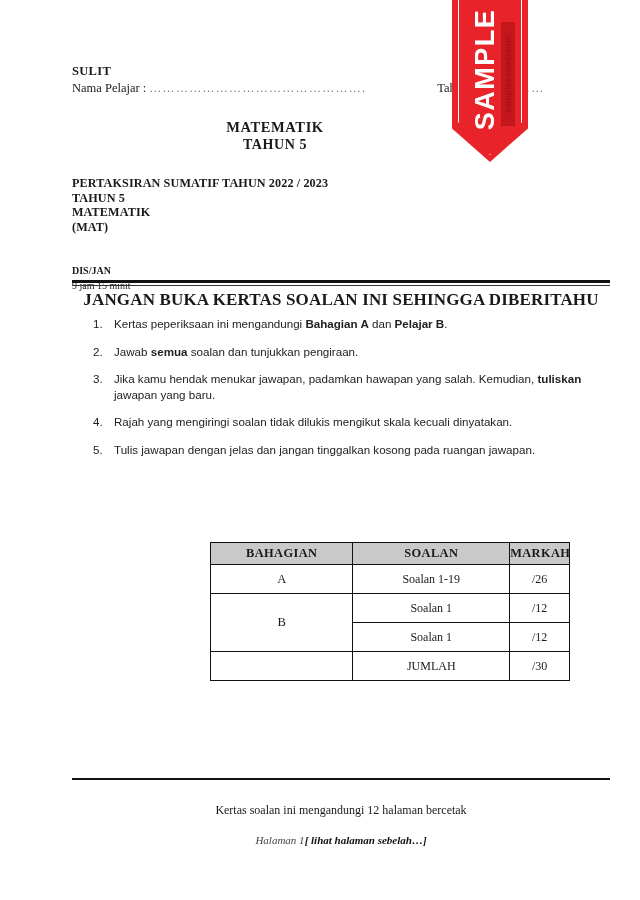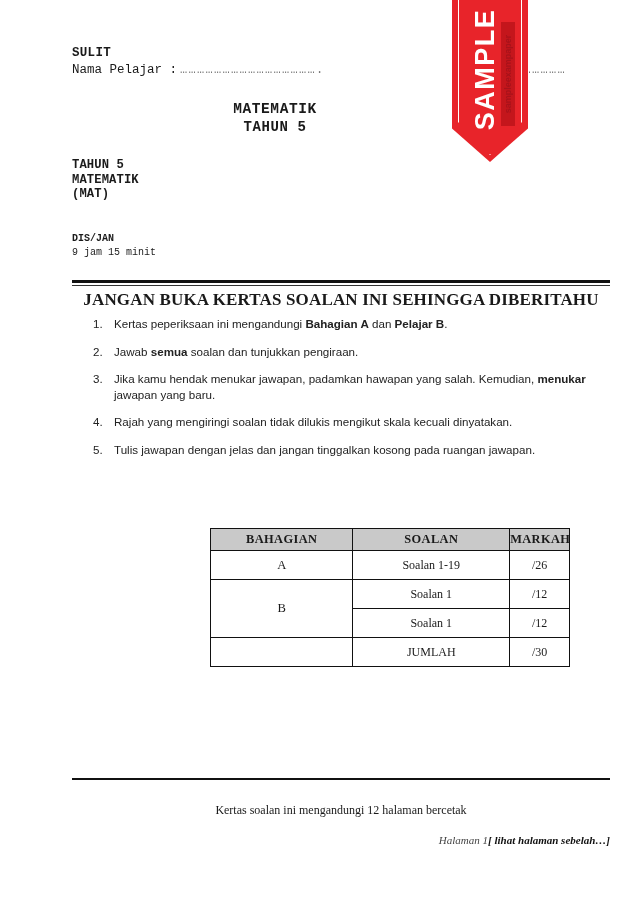--- a/index.html
+++ b/index.html
@@ -89,23 +89,22 @@
     font-weight: 700;
     font-size: 9px;
     white-space: nowrap;
     letter-spacing: 0px;
   }
 
   
   .hdr {
     position: absolute;
     left: 72px;
-    top: 46px;
+    top: 64px;
     width: 496px;
-    font-family: Liberation Mono, monospace;
   }
   .sulit {
     font-size: 12.5px;
     font-weight: 700;
     letter-spacing: 0.3px;
     line-height: 15px;
   }
   .namerow {
     display: flex;
     align-items: baseline;
@@ -206,21 +205,21 @@
     text-align: left;
     padding-left: 3px;
   }
   .ins .txt { flex: 1 1 auto; }
   .ins b { font-weight: 700; }
 
   
   .marks-table {
     position: absolute;
     left: 210px;
-    top: 528px;
+    top: 542px;
     width: 360px;
     border-collapse: collapse;
     font-size: 12px;
     table-layout: fixed;
   }
   .marks-table td, .marks-table th {
     border: 1.6px solid #111;
     text-align: center;
     vertical-align: middle;
     padding: 0;
@@ -248,21 +247,21 @@
     text-align: center;
     font-size: 12px;
     margin-top: 20px;
   }
   .footer-bar {
     position: absolute;
     left: 72px;
     top: 834px;
     width: 538px;
     display: flex;
-    justify-content: flex-end;
+    justify-content: center;
     align-items: baseline;
     font-size: 11px;
   }
   .foot-left {
     font-style: italic;
     color: #444;
   }
   .foot-right {
     font-style: italic;
     font-weight: 700;
@@ -295,20 +294,21 @@
       <span class="tahun-lbl">Tahun :</span>
       <span class="dots-b">……………</span>
     </div>
 
     <div class="subject-title">
       <div class="l1">MATEMATIK</div>
       <div class="l2">TAHUN 5</div>
     </div>
 
     <div class="meta">
+      <div>PERTAKSIRAN SUMATIF TAHUN 2022 / 2023</div>
       <div>TAHUN 5</div>
       <div>MATEMATIK</div>
       <div>(MAT)</div>
     </div>
 
     <div class="meta-time">
       <div class="b">DIS/JAN</div>
       <div class="n">9 jam 15 minit</div>
     </div>
   </div>
@@ -322,21 +322,21 @@
     <div class="ins">
       <span class="num">1.</span>
       <span class="txt"><span>Kertas peperiksaan ini mengandungi </span><b>Bahagian A</b><span> dan </span><b>Pelajar B</b><span>.</span></span>
     </div>
     <div class="ins">
       <span class="num">2.</span>
       <span class="txt"><span>Jawab </span><b>semua</b><span> soalan dan tunjukkan pengiraan.</span></span>
     </div>
     <div class="ins">
       <span class="num">3.</span>
-      <span class="txt"><span>Jika kamu hendak menukar jawapan, padamkan hawapan yang salah. Kemudian, </span><b>menukar</b><span> jawapan yang baru.</span></span>
+      <span class="txt"><span>Jika kamu hendak menukar jawapan, padamkan hawapan yang salah. Kemudian, </span><b>tuliskan</b><span> jawapan yang baru.</span></span>
     </div>
     <div class="ins">
       <span class="num">4.</span>
       <span class="txt"><span>Rajah yang mengiringi soalan tidak dilukis mengikut skala kecuali dinyatakan.</span></span>
     </div>
     <div class="ins">
       <span class="num">5.</span>
       <span class="txt"><span>Tulis jawapan dengan jelas dan jangan tinggalkan kosong pada ruangan jawapan.</span></span>
     </div>
   </div>

